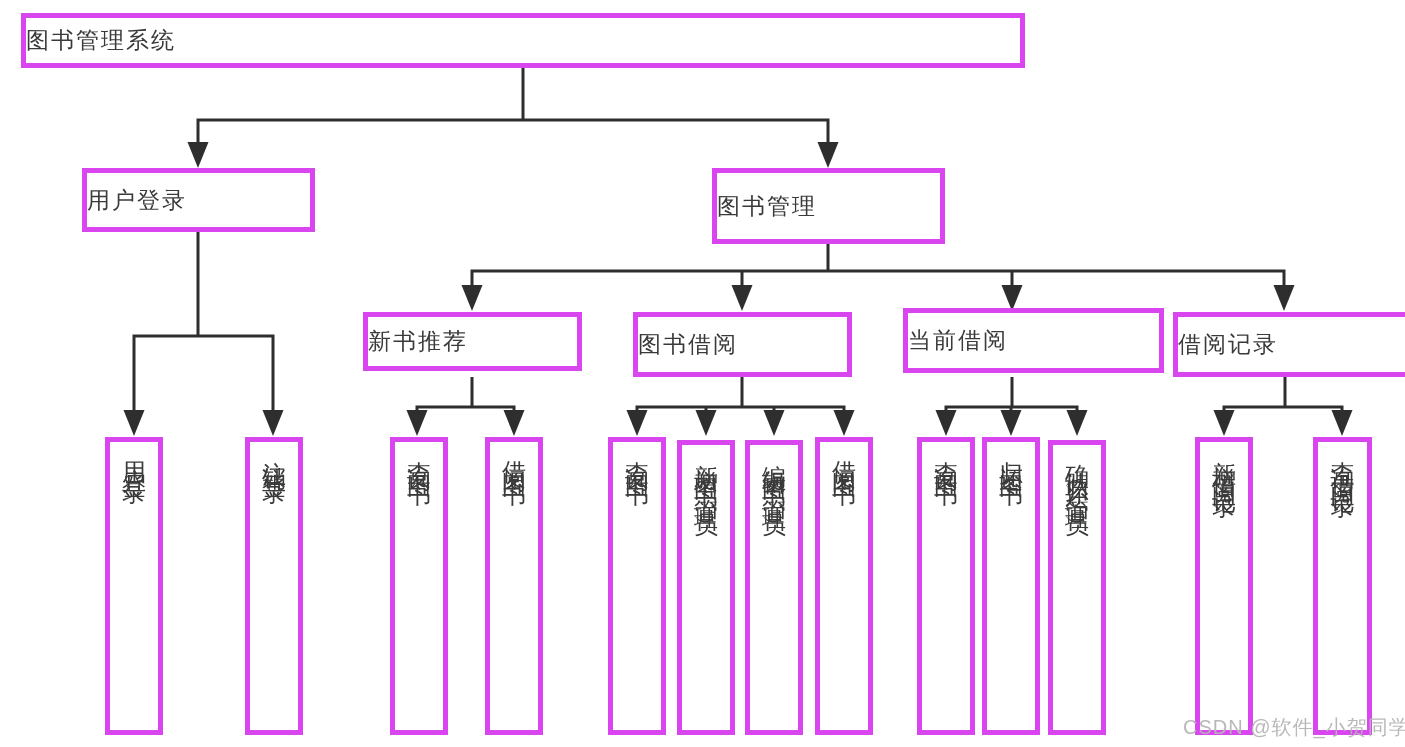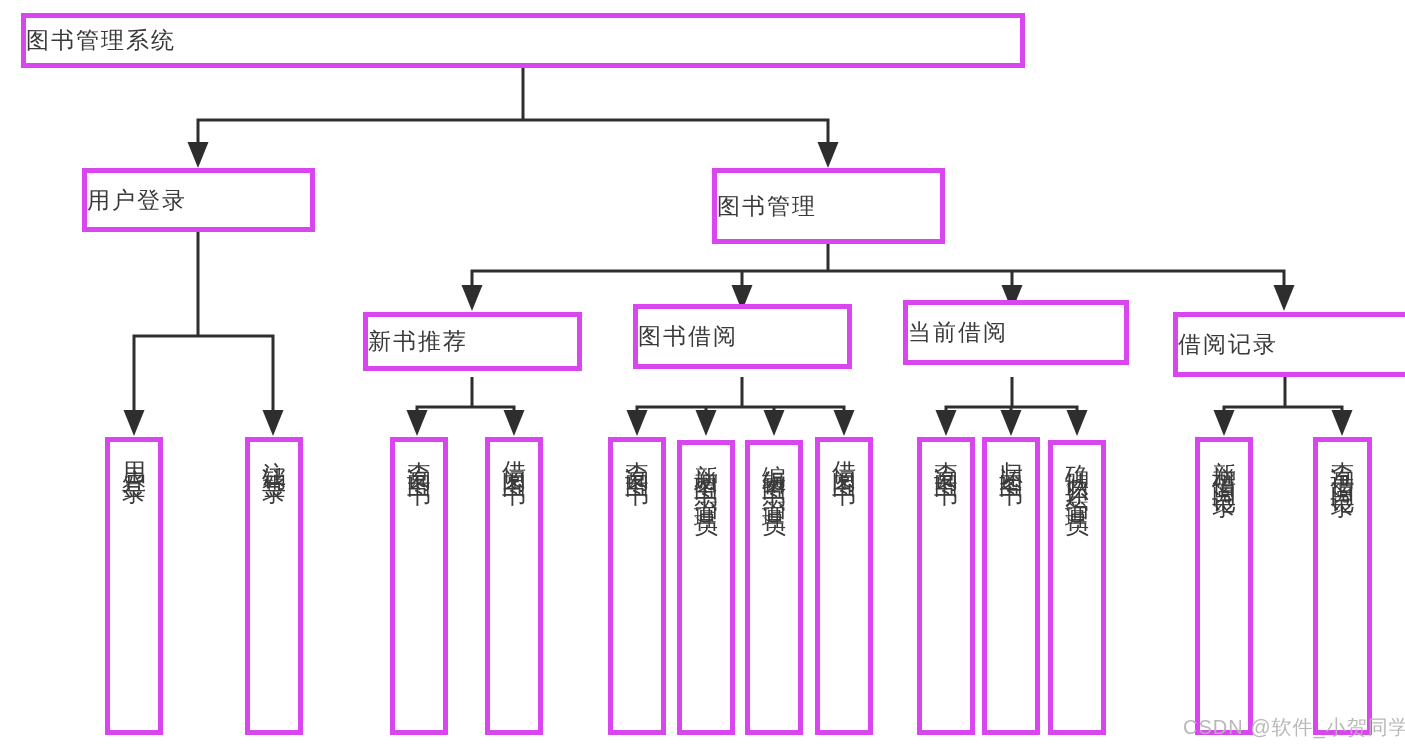--- a/index.html
+++ b/index.html
@@ -102,24 +102,24 @@
   <div class="box h" style="left:82px;top:168px;width:233px;height:64px">
     <span>用户登录</span>
   </div>
   <div class="box h" style="left:712px;top:168px;width:233px;height:76px">
     <span>图书管理</span>
   </div>
 
   <div class="box h" style="left:363px;top:312px;width:219px;height:59px">
     <span>新书推荐</span>
   </div>
-  <div class="box h" style="left:633px;top:304px;width:219px;height:65px">
+  <div class="box h" style="left:633px;top:312px;width:219px;height:65px">
     <span>图书借阅</span>
   </div>
-  <div class="box h" style="left:903px;top:300px;width:226px;height:65px">
+  <div class="box h" style="left:903px;top:308px;width:261px;height:65px">
     <span>当前借阅</span>
   </div>
   <div class="box h" style="left:1173px;top:312px;width:241px;height:65px">
     <span>借阅记录</span>
   </div>
 
   <div class="box v" style="left:105px;top:437px;width:58px;height:298px">
     <span>用户登录</span>
   </div>
   <div class="box v" style="left:245px;top:437px;width:58px;height:298px">

